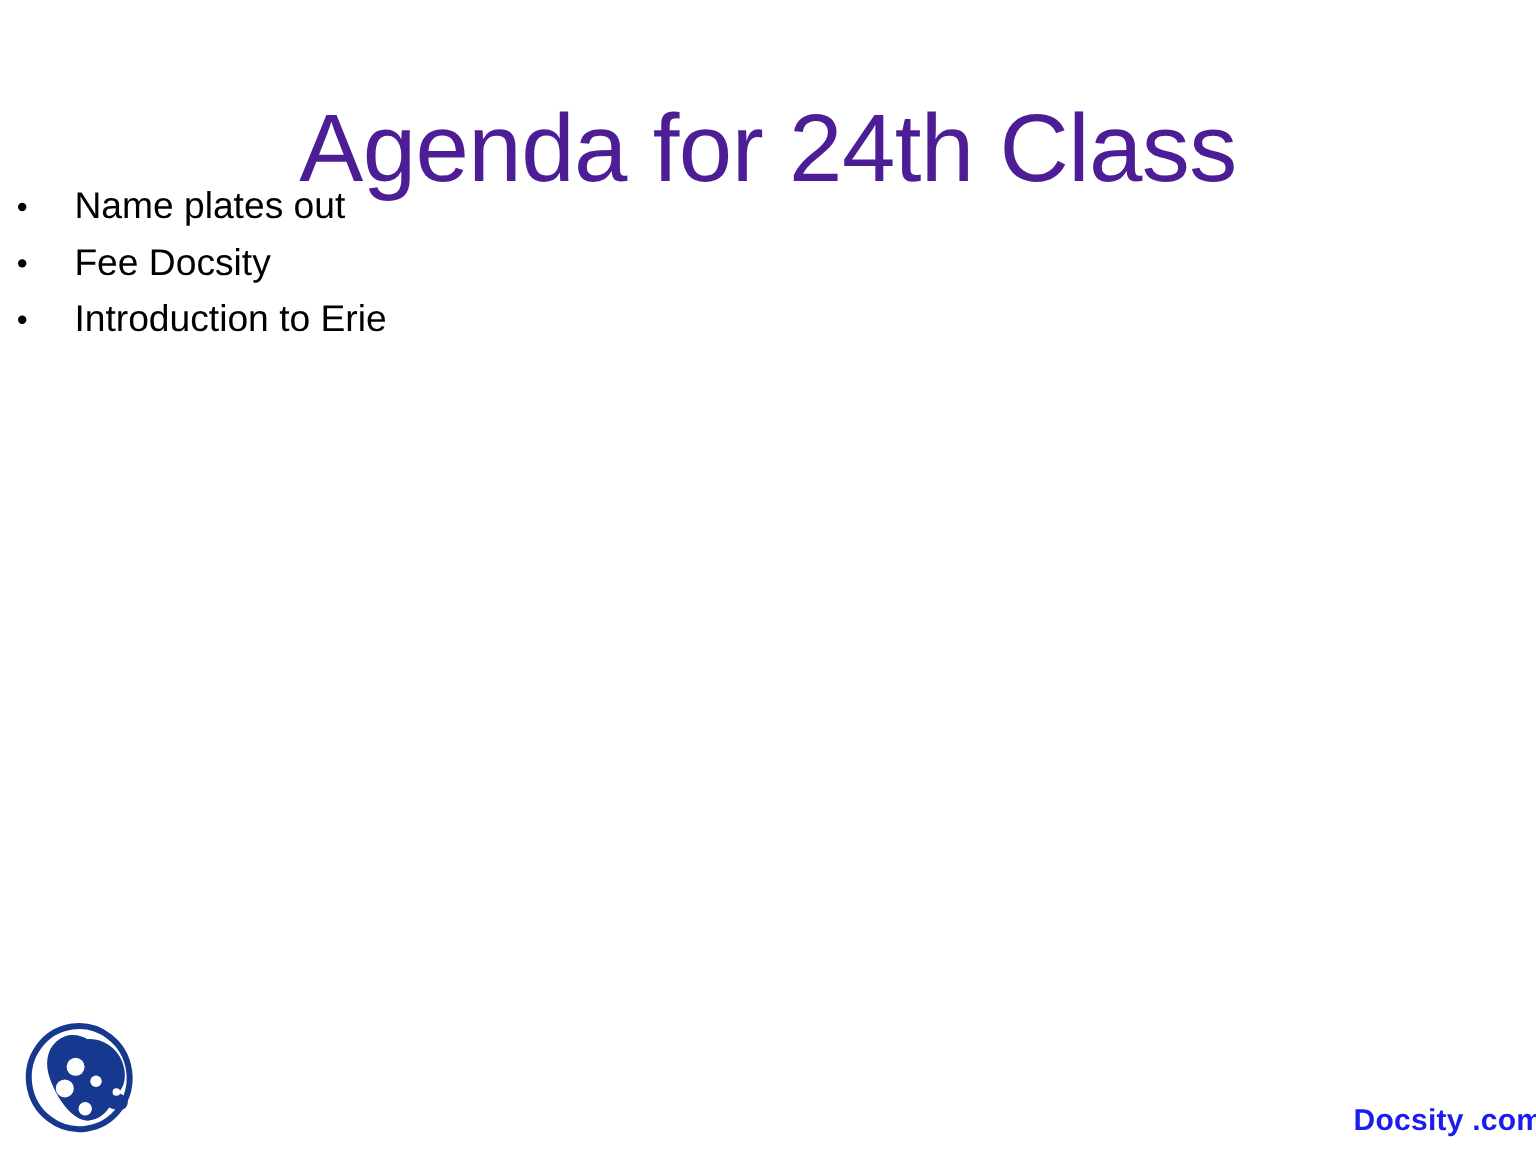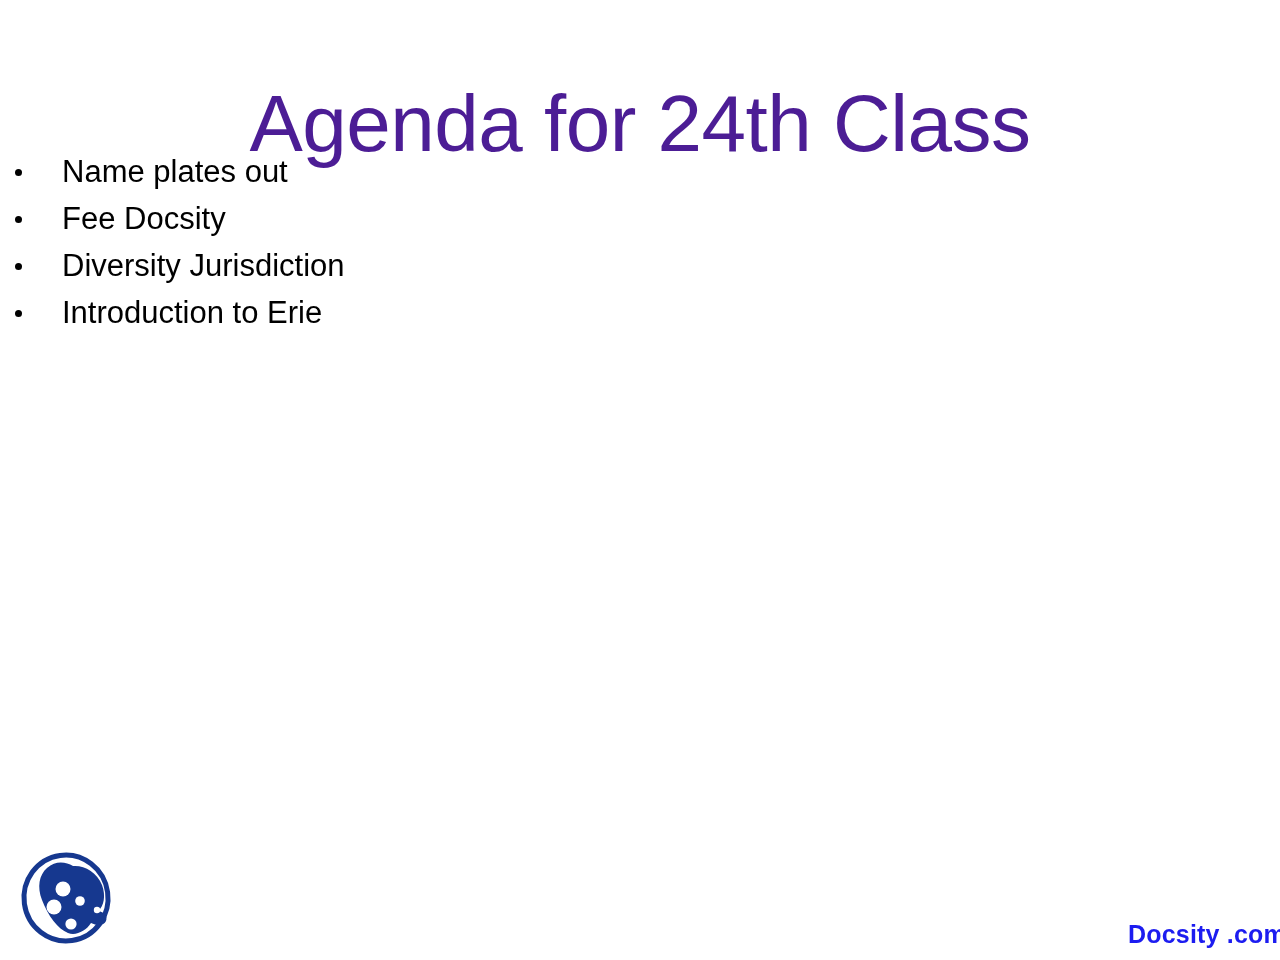--- a/index.html
+++ b/index.html
@@ -113,24 +113,20 @@
     <li class="bullet-item">
       <span class="bullet-marker"></span>
       <span class="bullet-text">Name plates out</span>
     </li>
 
     <li class="bullet-item">
       <span class="bullet-marker"></span>
       <span class="bullet-text">Fee Docsity</span>
     </li>
 
-    <li class="bullet-item">
-      <span class="bullet-marker"></span>
-      <span class="bullet-text">Diversity Jurisdiction</span>
-    </li>
 
     <li class="bullet-item">
       <span class="bullet-marker"></span>
       <span class="bullet-text">Introduction to Erie</span>
     </li>
 
   </ul>
 
   <div id="footer-logo">
     <svg viewBox="0 0 100 104" xmlns="http://www.w3.org/2000/svg" aria-hidden="true">

